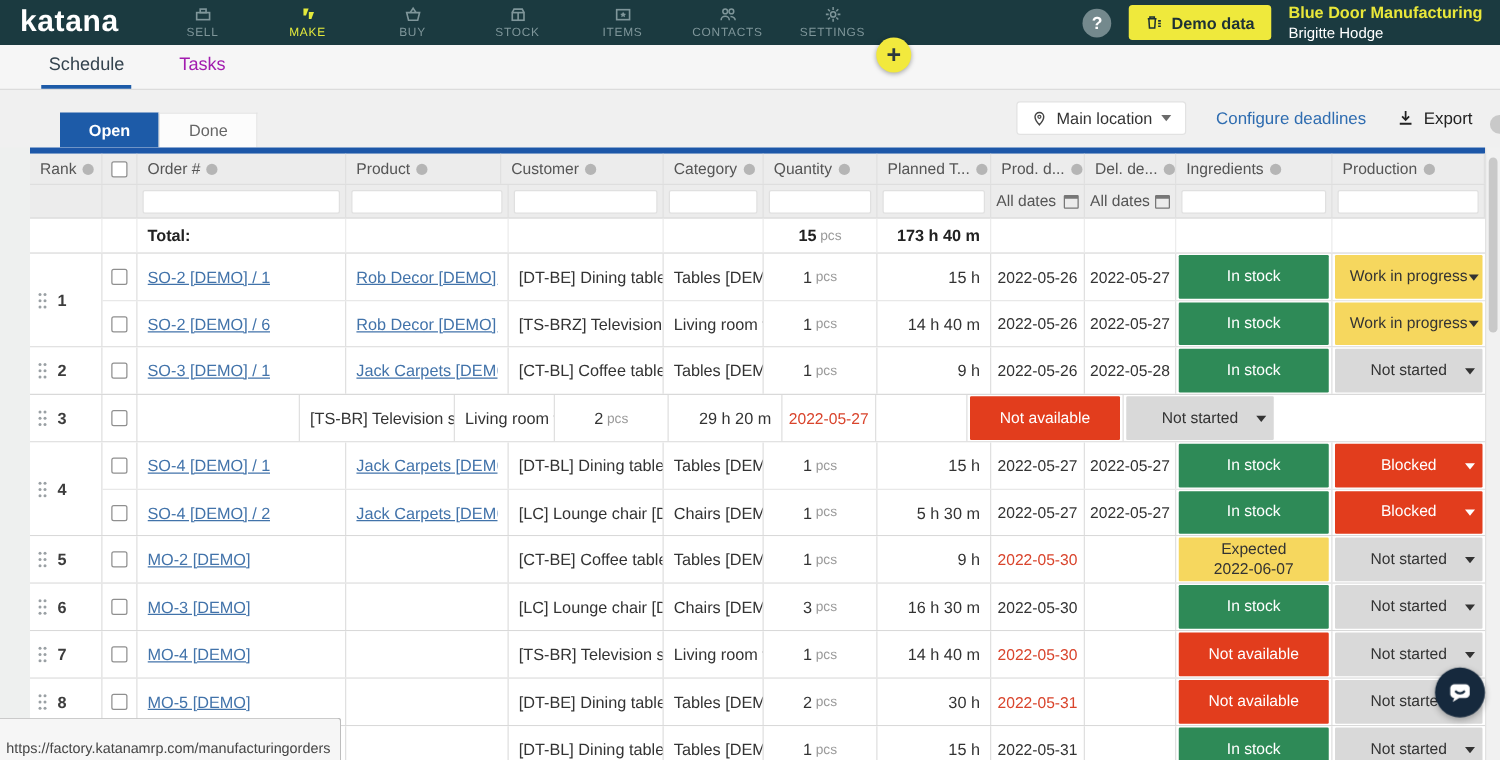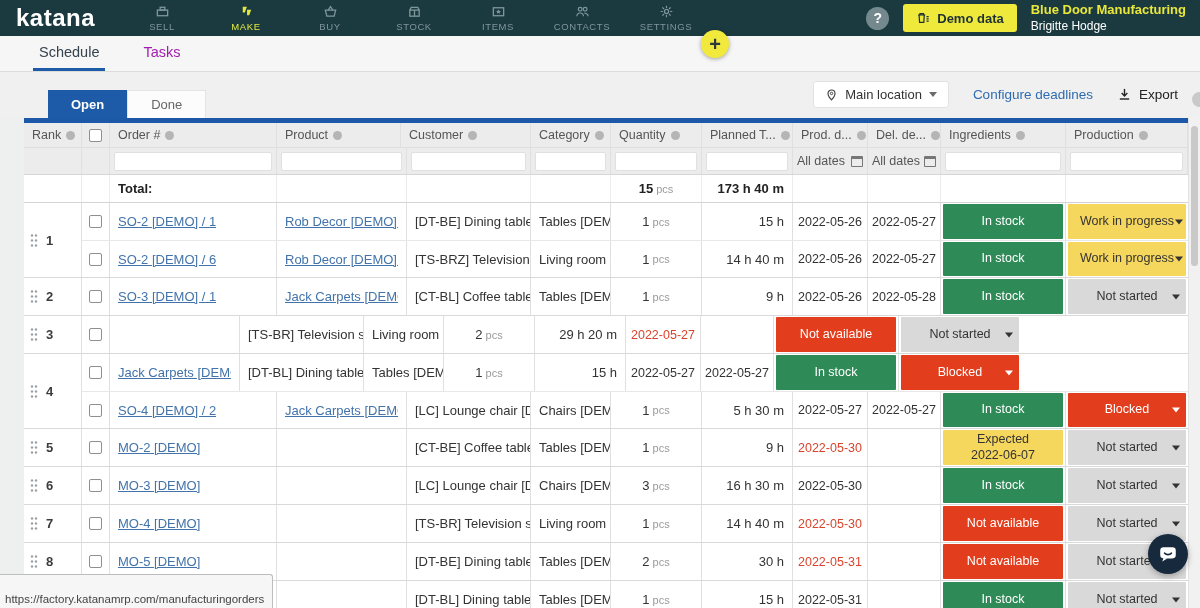--- a/index.html
+++ b/index.html
@@ -516,20 +516,23 @@
               <circle cx="6" cy="12.5" r="1.2"></circle>
             </svg>
           </span>
           <span class="rank-num">4</span>
         </div>
         <div class="grows">
           <div class="trow">
             <div class="cell c-check">
               <span class="checkbox"></span>
             </div>
+            <div class="cell c-order">
+              <span class="tlink">SO-4 [DEMO] / 1</span>
+            </div>
             <div class="cell c-cust">
               <span class="tlink">Jack Carpets [DEMO] (SO-4)</span>
             </div>
             <div class="cell c-prod">[DT-BL] Dining table [DEMO]</div>
             <div class="cell c-cat">Tables [DEMO]</div>
             <div class="cell c-qty">
               <span>1</span>
               <span class="qunit">pcs</span>
             </div>
             <div class="cell c-plan">15 h</div>

